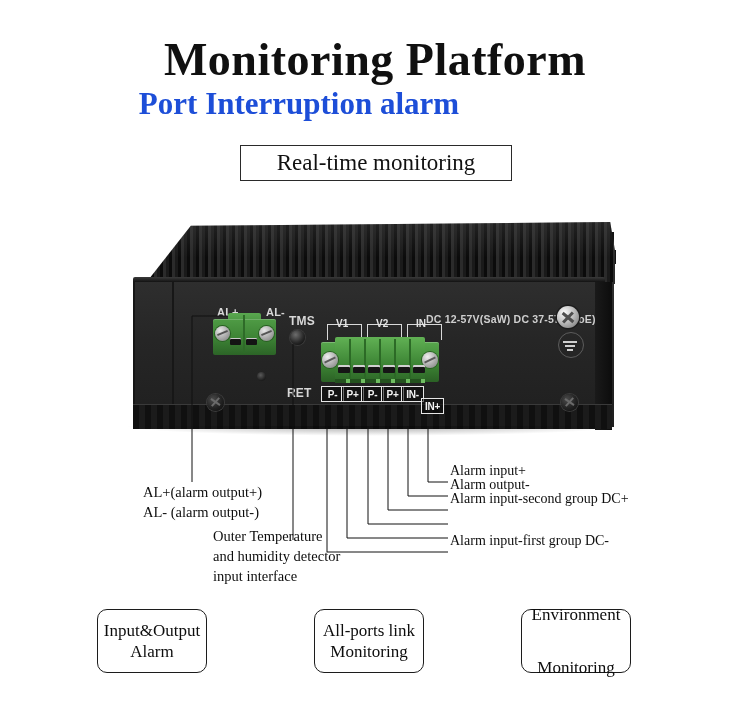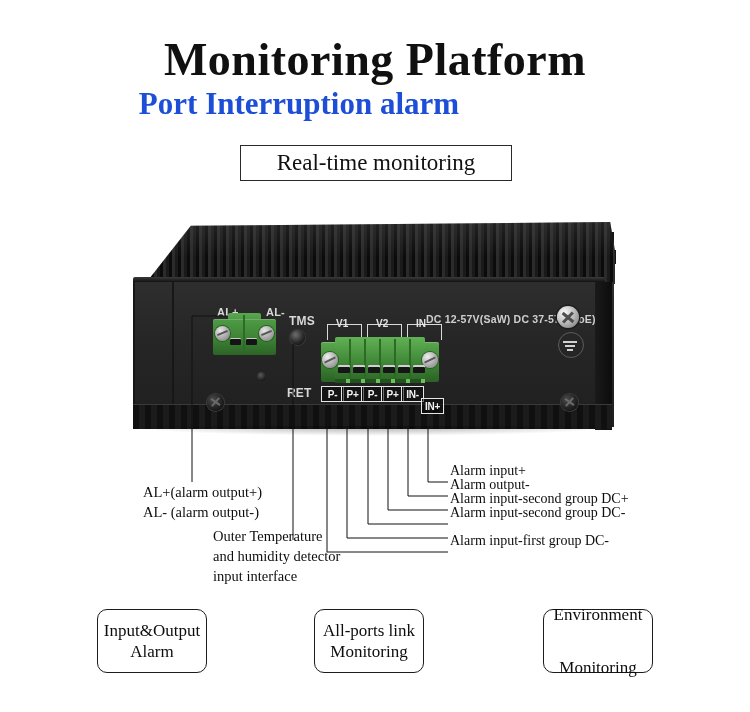--- a/index.html
+++ b/index.html
@@ -300,21 +300,21 @@
     display:flex;flex-direction:column;
     align-items:center;justify-content:center;
     font-family:"Liberation Serif", serif;
     font-size:17px;
     color:#0d0d0d;
     line-height:1.25;
     text-align:center;
   }
   .fbox.b1{left:97px;top:609px;}
   .fbox.b2{left:314px;top:609px;}
-  .fbox.b3{left:543px;top:609px;gap:32px;}
+  .fbox.b3{left:521px;top:609px;gap:32px;}
   .fbox span{display:block;}
 </style>
 </head>
 <body>
 
 <div class="stage">
 
   <div class="title-main">Monitoring Platform</div>
   <div class="title-sub">Port Interruption alarm</div>
   <div class="realtime-box">
@@ -422,21 +422,20 @@
   <div class="ann ann-left" style="top:483px;">AL+(alarm output+)</div>
   <div class="ann ann-left" style="top:503px;">AL- (alarm output-)</div>
 
   <div class="ann ann-mid" style="top:547px;">and humidity detector</div>
   <div class="ann ann-mid" style="top:527px;">Outer Temperature</div>
   <div class="ann ann-mid" style="top:567px;">input interface</div>
 
   <div class="ann ann-right" style="top:462px;">Alarm input+</div>
   <div class="ann ann-right" style="top:476px;">Alarm output-</div>
   <div class="ann ann-right" style="top:490px;">Alarm input-second group DC+</div>
-  <div class="ann ann-right" style="top:504px;">Alarm input-second group DC-</div>
   <div class="ann ann-right" style="top:532px;">Alarm input-first group DC-</div>
 
   <div class="fbox b1">
     <span>Input&amp;Output</span>
     <span>Alarm</span>
   </div>
   <div class="fbox b2">
     <span>All-ports link</span>
     <span>Monitoring</span>
   </div>

